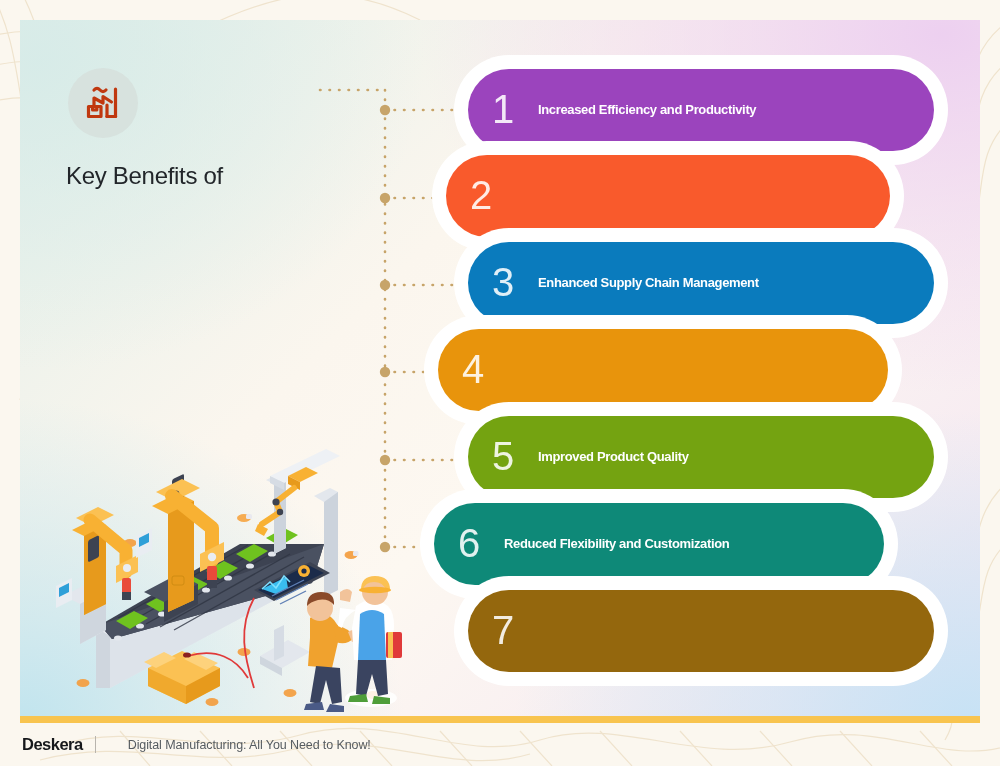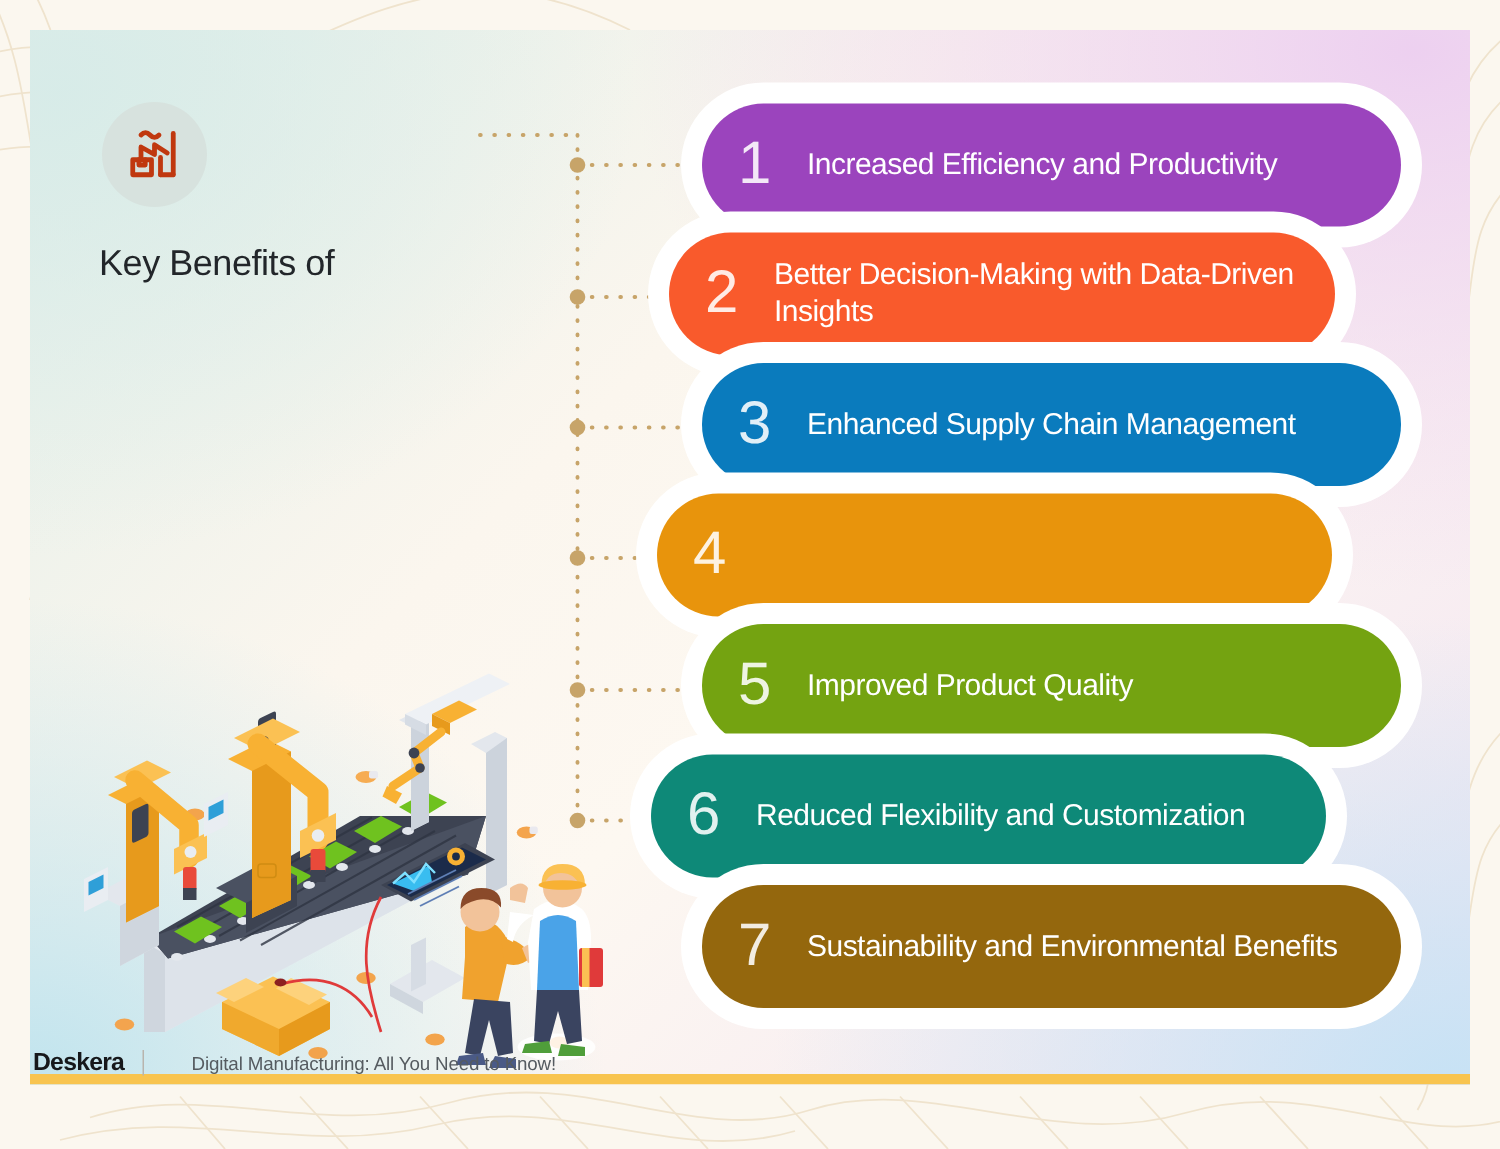--- a/index.html
+++ b/index.html
@@ -56,29 +56,29 @@
   .bar{
     position:absolute;inset:0;border-radius:999px;
     display:flex;align-items:center;box-sizing:border-box;padding:0 26px 0 24px;
   }
   .bar-num{
     font-size:40px;font-weight:300;color:rgba(255,255,255,.88);
     line-height:1;width:46px;flex:0 0 46px;text-align:left;
     margin-top:-2px;font-family:"Liberation Sans","DejaVu Sans",sans-serif;
   }
   .bar-label{
-    font-size:20px;font-weight:400;color:#ffffff;line-height:1.25;
+    font-size:13px;font-weight:700;color:#ffffff;line-height:1.25;
     letter-spacing:-.35px;max-width:400px;
   }
 
   
   #illustration{position:absolute;left:28px;top:420px;width:360px;height:280px;}
 
   
-  #footer{position:absolute;left:22px;top:699px;display:flex;align-items:center;gap:12px;}
+  #footer{position:absolute;left:22px;top:735px;display:flex;align-items:center;gap:12px;}
   #brand{font-size:16.5px;font-weight:800;color:#16181b;letter-spacing:-.5px;}
   #footer-sep{width:1px;height:17px;background:#b8b4ad;}
   #footer-text{font-size:12.5px;color:#555b60;letter-spacing:-.1px;padding-left:20px;}
 </style>
 </head>
 <body>
 
 <div id="page">
 
   <svg class="topo" viewBox="0 0 1000 766" preserveAspectRatio="none">
@@ -148,21 +148,20 @@
         <div class="bar" style="background:#9b44bd">
           <span class="bar-num">1</span>
           <span class="bar-label">Increased Efficiency and Productivity</span>
         </div>
       </div>
 
       <div class="bar-wrap" style="left:426px;top:135px;width:444px;height:82px;">
         <div class="bar-halo"></div>
         <div class="bar" style="background:#f95a2c">
           <span class="bar-num">2</span>
-          <span class="bar-label">Better Decision-Making with Data-Driven Insights</span>
         </div>
       </div>
 
       <div class="bar-wrap" style="left:448px;top:222px;width:466px;height:82px;">
         <div class="bar-halo"></div>
         <div class="bar" style="background:#0a7bbd">
           <span class="bar-num">3</span>
           <span class="bar-label">Enhanced Supply Chain Management</span>
         </div>
       </div>
@@ -187,21 +186,20 @@
         <div class="bar" style="background:#0e8978">
           <span class="bar-num">6</span>
           <span class="bar-label">Reduced Flexibility and Customization</span>
         </div>
       </div>
 
       <div class="bar-wrap" style="left:448px;top:570px;width:466px;height:82px;">
         <div class="bar-halo"></div>
         <div class="bar" style="background:#94670d">
           <span class="bar-num">7</span>
-          <span class="bar-label">Sustainability and Environmental Benefits</span>
         </div>
       </div>
 
     </div>
 
     <svg id="illustration" viewBox="0 0 360 280">
 
       <g opacity=".95">
         <ellipse cx="196" cy="78" rx="7" ry="4" fill="#f7a94a"></ellipse>
           <rect x="198" y="74" width="6" height="5" rx="1.5" fill="#e9e9ef"></rect>

